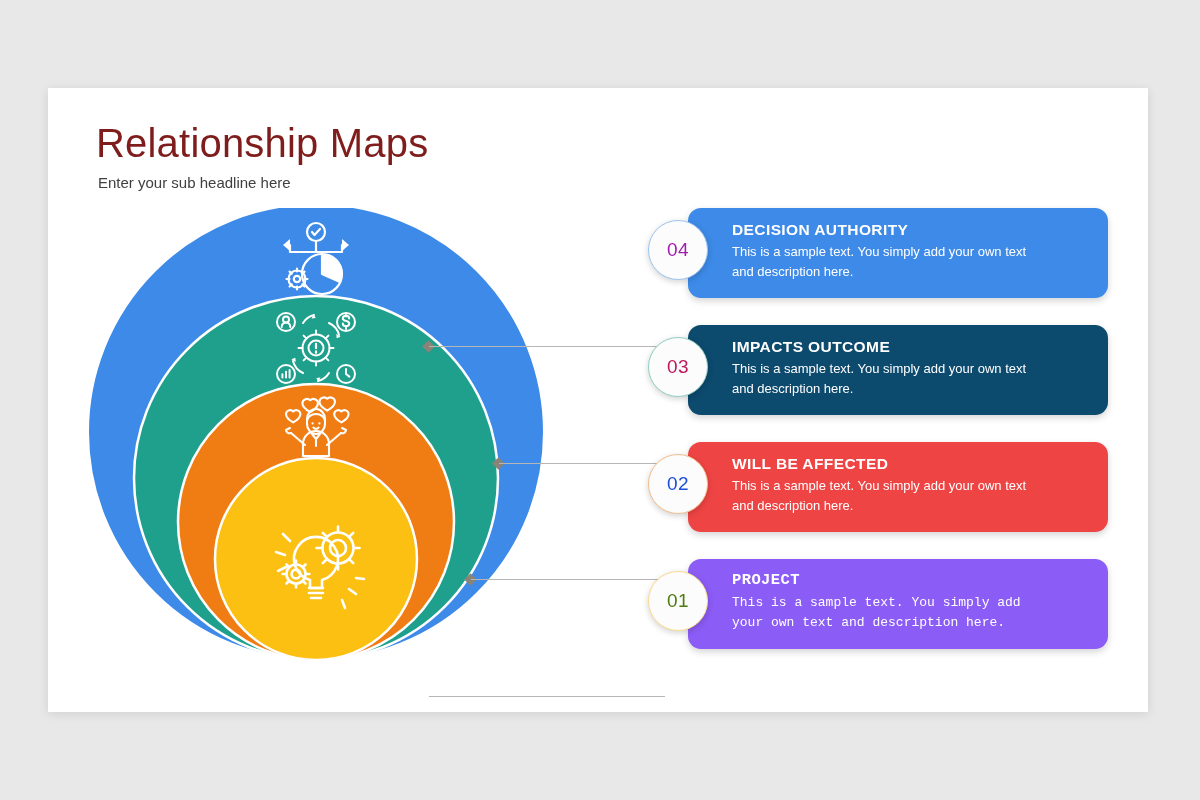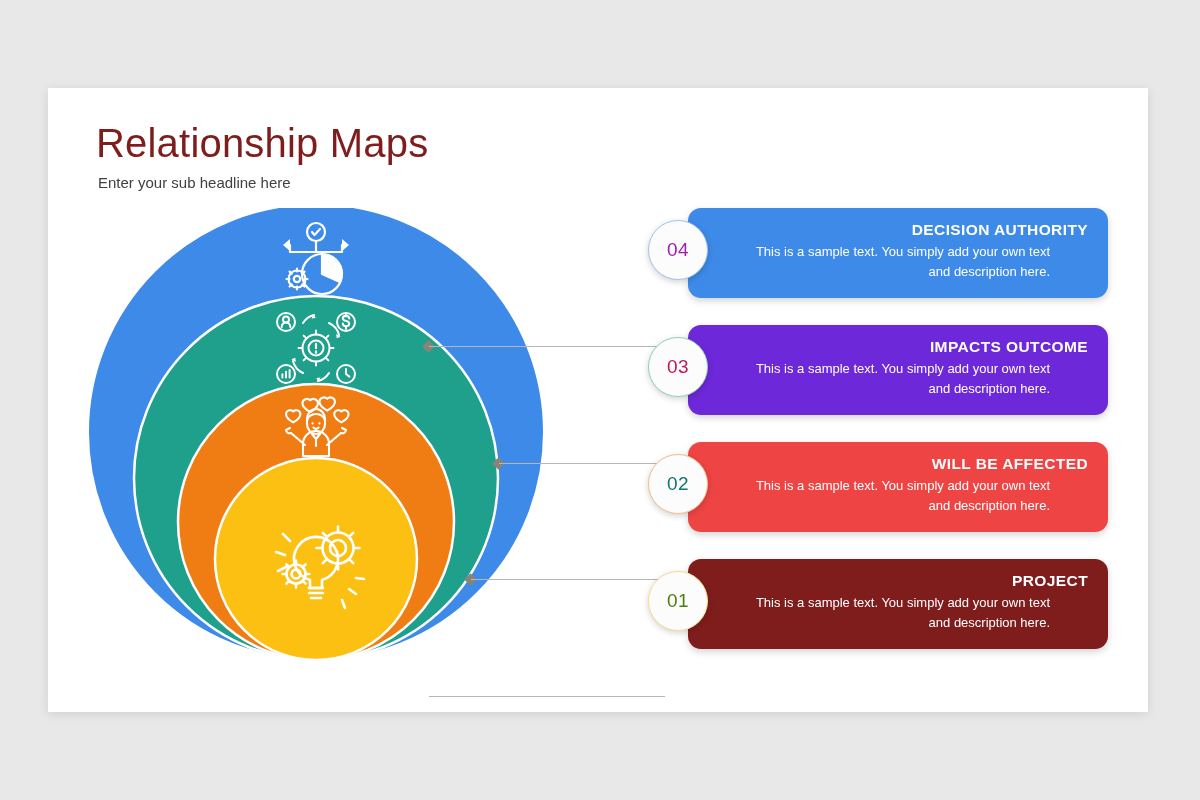--- a/index.html
+++ b/index.html
@@ -62,21 +62,20 @@
     left: 600px;
     top: 120px;
     width: 470px;
     height: 470px;
   }
   .row {
     position: absolute;
     left: 0;
     width: 470px;
     height: 96px;
-    text-align: right;
   }
   .card {
     position: absolute;
     left: 40px;
     top: 0;
     width: 420px;
     height: 90px;
     border-radius: 13px;
     box-shadow: 0 3px 7px rgba(0,0,0,0.17);
     box-sizing: border-box;
@@ -273,41 +272,41 @@
       <div class="card" style="background:#3d8ae8;">
         <p class="card-title">DECISION AUTHORITY</p>
         <p class="card-desc">This is a sample text. You simply add your own text and description here.</p>
       </div>
       <div class="badge" style="color:#a21caf; border-color:#9cc4f2;">
         <span>04</span>
       </div>
     </div>
 
     <div class="row" style="top:117px;">
-      <div class="card" style="background:#6d28d9;">
+      <div class="card" style="background:#0c4a6e;">
         <p class="card-title">IMPACTS OUTCOME</p>
         <p class="card-desc">This is a sample text. You simply add your own text and description here.</p>
       </div>
       <div class="badge" style="color:#be185d; border-color:#8fcfc4;">
         <span>03</span>
       </div>
     </div>
 
     <div class="row" style="top:234px;">
       <div class="card" style="background:#ef4444;">
         <p class="card-title">WILL BE AFFECTED</p>
         <p class="card-desc">This is a sample text. You simply add your own text and description here.</p>
       </div>
-      <div class="badge" style="color:#0f766e; border-color:#f5bd8a;">
+      <div class="badge" style="color:#1d4ed8; border-color:#f5bd8a;">
         <span>02</span>
       </div>
     </div>
 
     <div class="row" style="top:351px;">
-      <div class="card" style="background:#7f1d1d;">
+      <div class="card" style="background:#8b5cf6;font-family:Liberation Mono, monospace;">
         <p class="card-title">PROJECT</p>
         <p class="card-desc">This is a sample text. You simply add your own text and description here.</p>
       </div>
       <div class="badge" style="color:#4d7c0f; border-color:#fbdd8c;">
         <span>01</span>
       </div>
     </div>
 
   </div>
 </div>

